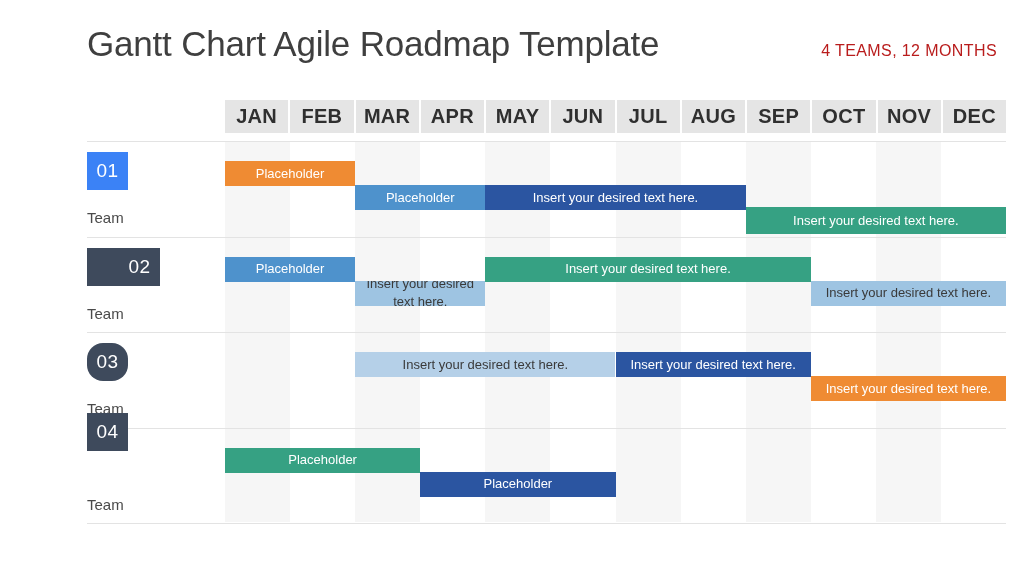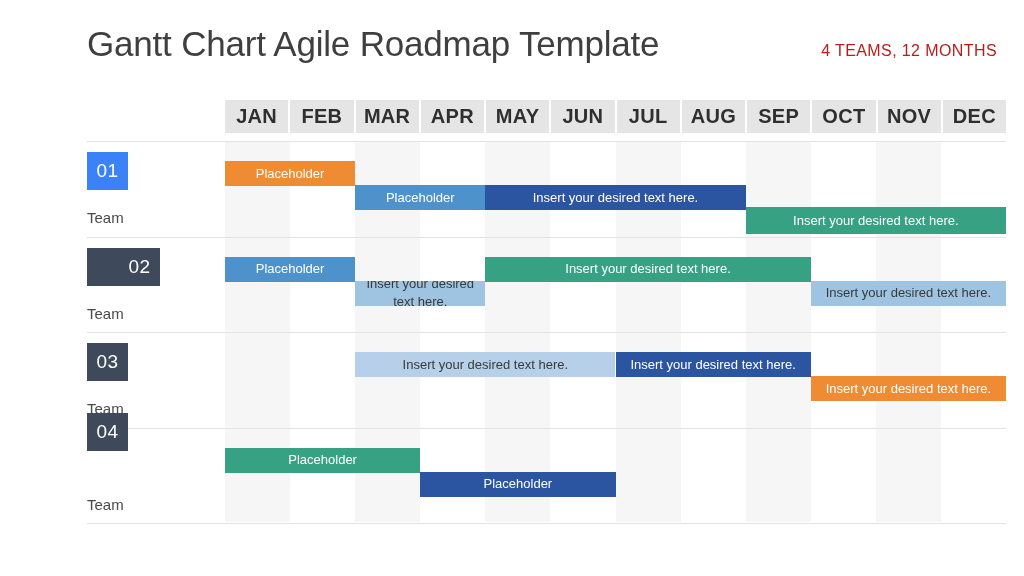--- a/index.html
+++ b/index.html
@@ -125,21 +125,21 @@
       <div class="bar" style="left: 450.333px; width: 260.333px; top: 185px; height: 25px; background: rgb(43, 85, 161);">Insert your desired text here.</div>
       <div class="bar" style="left: 710.667px; width: 260.333px; top: 207px; height: 27px; background: rgb(54, 161, 131);">Insert your desired text here.</div>
       <div class="rowline" style="top: 236.5px;"></div>
       <div class="badge" style="top: 247.5px; background: rgb(62, 74, 92); padding-left: 32px;">02</div>
       <div class="teamlbl" style="top: 304.5px;">Team</div>
       <div class="bar" style="left: 190px; width: 130.167px; top: 256.5px; height: 25px; background: rgb(78, 146, 204);">Placeholder</div>
       <div class="bar" style="left: 450.333px; width: 325.417px; top: 256.5px; height: 25px; background: rgb(54, 161, 131);">Insert your desired text here.</div>
       <div class="bar dark-text" style="left: 320.167px; width: 130.167px; top: 280.5px; height: 25px; background: rgb(158, 196, 226);">Insert your desired text here.</div>
       <div class="bar dark-text" style="left: 775.75px; width: 195.25px; top: 280.5px; height: 25px; background: rgb(158, 196, 226);">Insert your desired text here.</div>
       <div class="rowline" style="top: 332px;"></div>
-      <div class="badge" style="top: 343px; background: rgb(62, 74, 92);">03</div>
+      <div class="badge" style="top: 343px; background: rgb(62, 74, 92); border-radius: 16px;">03</div>
       <div class="teamlbl" style="top: 400px;">Team</div>
       <div class="bar dark-text" style="left: 320.167px; width: 260.333px; top: 352px; height: 25px; background: rgb(181, 208, 232);">Insert your desired text here.</div>
       <div class="bar" style="left: 580.5px; width: 195.25px; top: 352px; height: 25px; background: rgb(43, 85, 161);">Insert your desired text here.</div>
       <div class="bar" style="left: 775.75px; width: 195.25px; top: 376px; height: 25px; background: rgb(239, 139, 51);">Insert your desired text here.</div>
       <div class="rowline" style="top: 427.5px;"></div>
       <div class="badge" style="top: 413px; background: rgb(62, 74, 92);">04</div>
       <div class="teamlbl" style="top: 495.5px;">Team</div>
       <div class="bar" style="left: 190px; width: 195.25px; top: 447.5px; height: 25px; background: rgb(54, 161, 131);">Placeholder</div>
       <div class="bar" style="left: 385.25px; width: 195.25px; top: 471.5px; height: 25px; background: rgb(43, 85, 161);">Placeholder</div>
       <div class="rowline" style="top: 523px;"></div>

